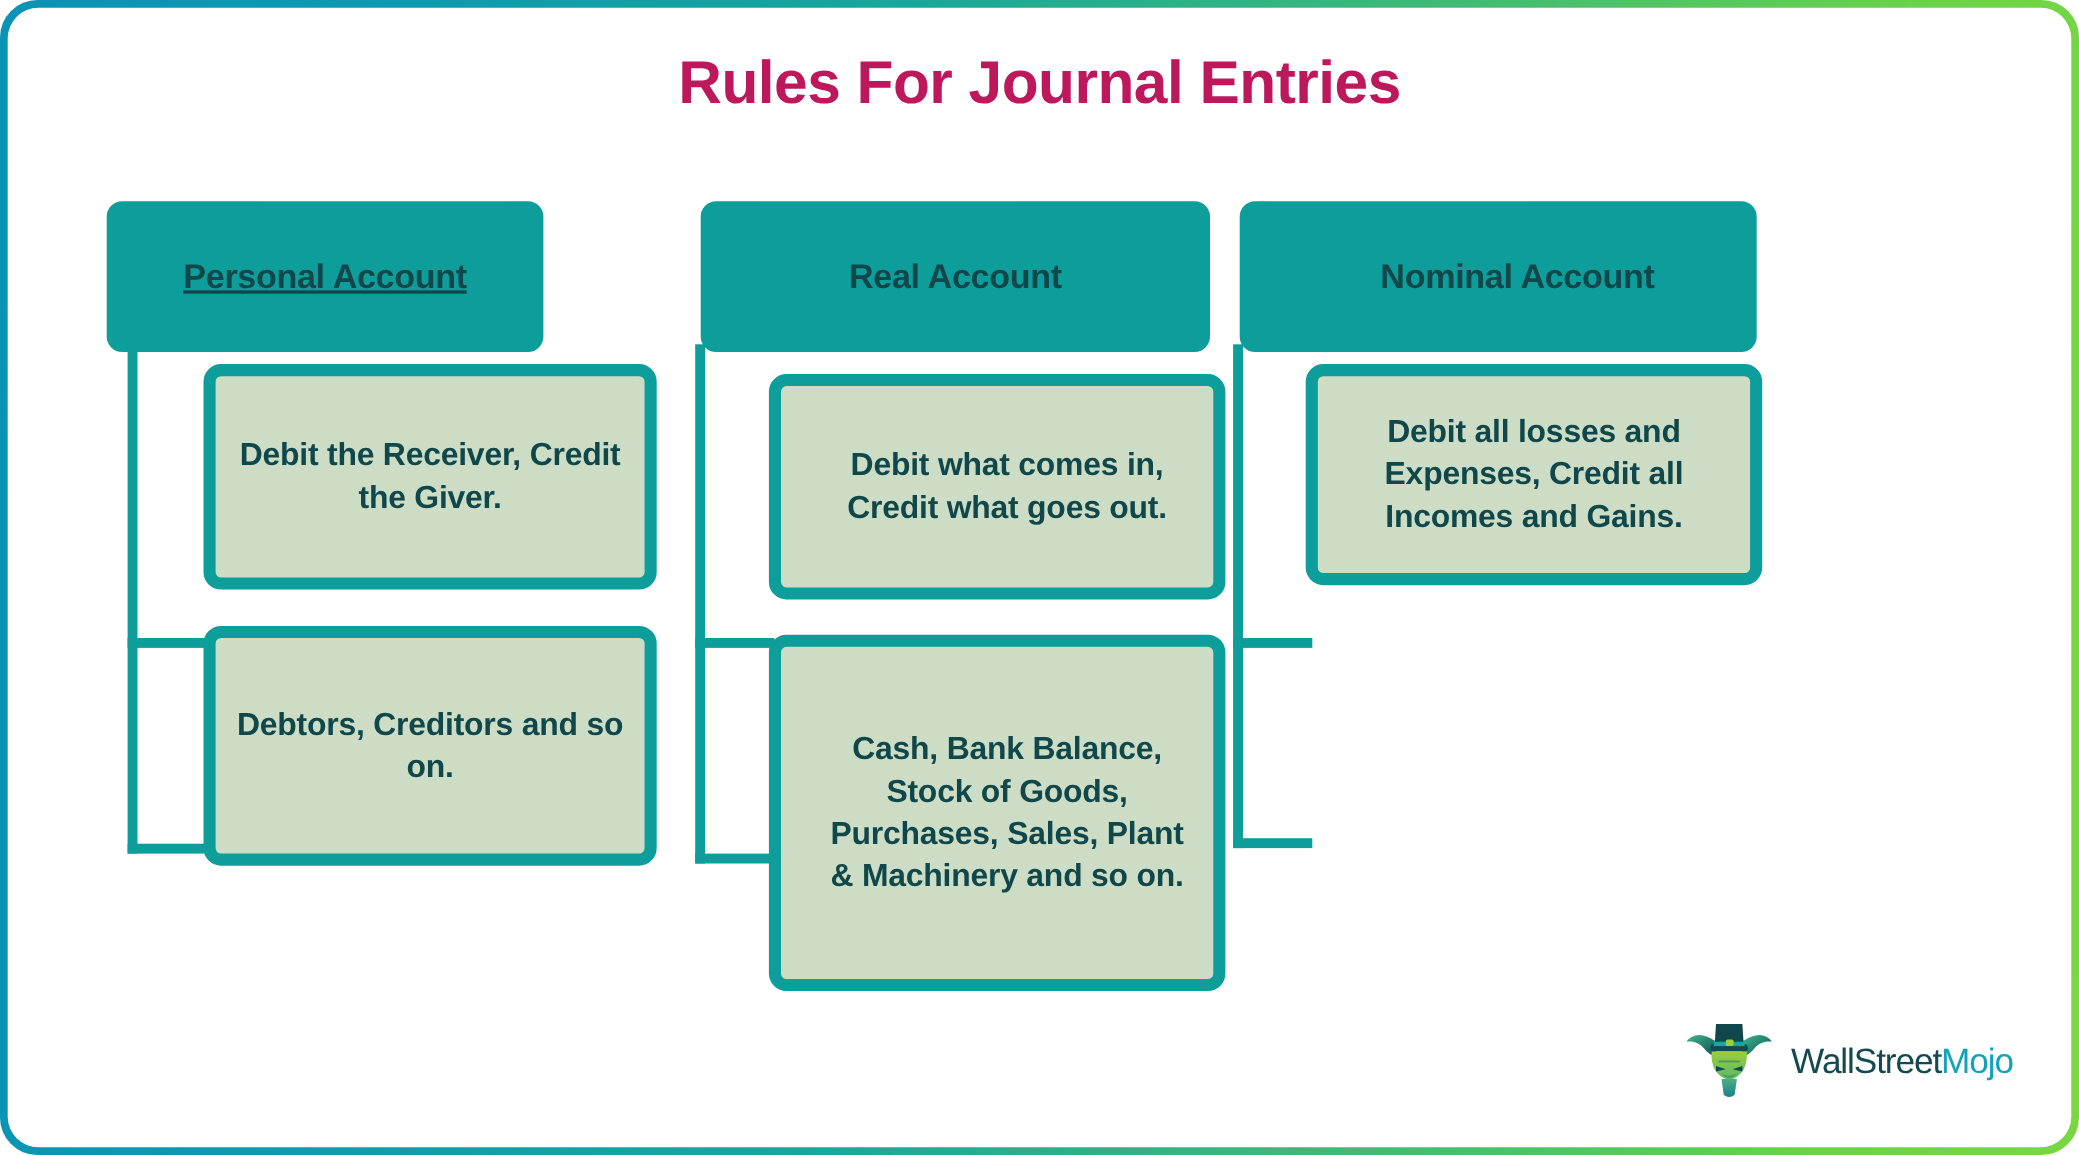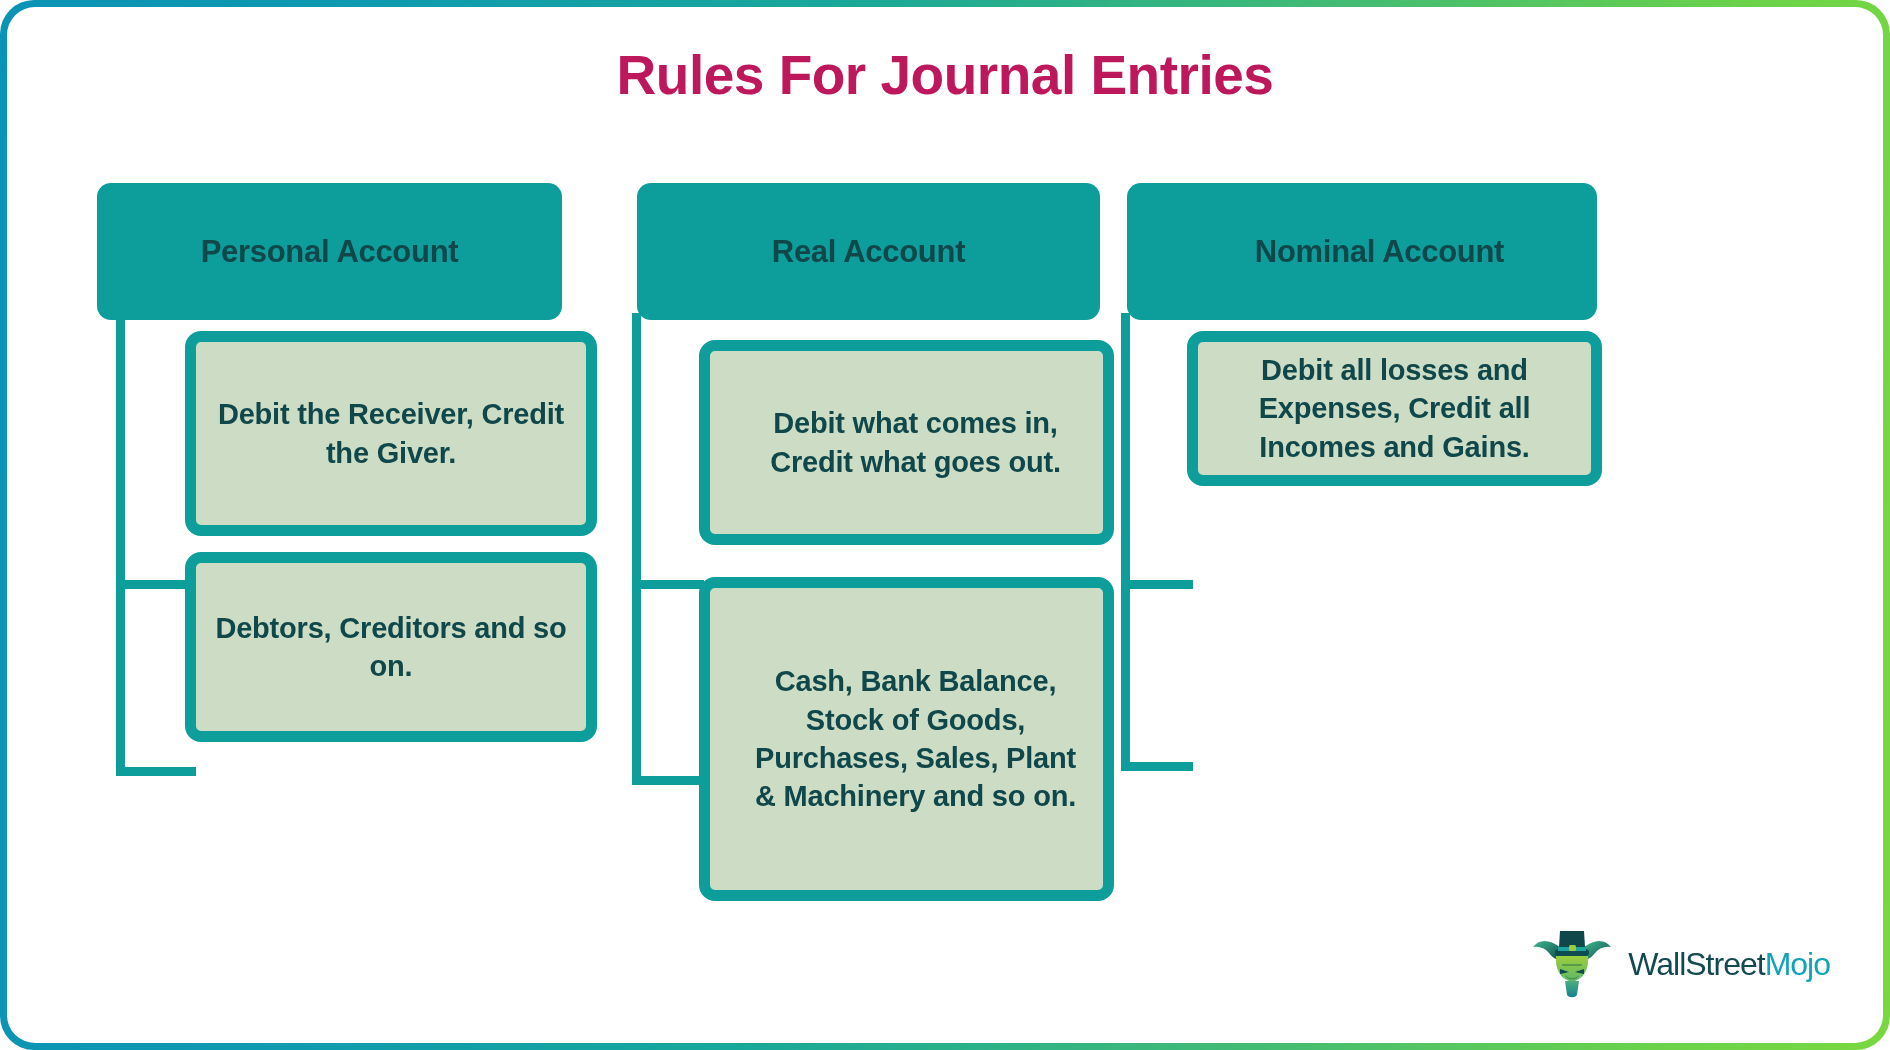--- a/index.html
+++ b/index.html
@@ -62,21 +62,21 @@
     border-radius: 14px;
     display: flex;
     align-items: center;
     justify-content: center;
     color: #10474b;
     font-size: 31px;
     font-weight: 800;
     letter-spacing: -0.3px;
     z-index: 3;
   }
-  #col-0 .col-header { width: 465px; }
+  #col-0 .col-header { width: 397px; text-decoration: underline; }
   #col-1 .col-header { width: 463px; }
   #col-2 .col-header { width: 470px; padding-left: 35px; }
 
   
   .connector {
     position: absolute;
     left: 19px;
     top: 130px;
     width: 100px;
     z-index: 1;
@@ -118,30 +118,30 @@
     font-weight: 800;
     line-height: 1.32;
     letter-spacing: -0.2px;
     padding: 14px 18px;
   }
   .leaf-box + .leaf-box { margin-top: 40px; }
 
   
   #col-0 .boxes { left: 88px; top: 148px; }
   #col-0 .leaf-box:nth-child(1) { height: 205px; }
-  #col-0 .leaf-box:nth-child(2) { height: 190px; margin-top: 16px; }
+  #col-0 .leaf-box:nth-child(2) { height: 218px; margin-top: 33px; }
 
   #col-1 .boxes { left: 62px; top: 157px; width: 415px; }
   #col-1 .leaf-box { width: 415px; padding-left: 36px; }
   #col-1 .leaf-box:nth-child(1) { height: 205px; }
   #col-1 .leaf-box:nth-child(2) { height: 324px; margin-top: 32px; }
 
   #col-2 .boxes { left: 60px; top: 148px; width: 415px; }
   #col-2 .leaf-box { width: 415px; }
-  #col-2 .leaf-box:nth-child(1) { height: 155px; }
+  #col-2 .leaf-box:nth-child(1) { height: 201px; }
   #col-2 .leaf-box:nth-child(2) { height: 238px; margin-top: 33px; }
 
   
   #logo {
     position: absolute;
     right: 53px;
     bottom: 44px;
     display: flex;
     align-items: center;
     gap: 13px;

